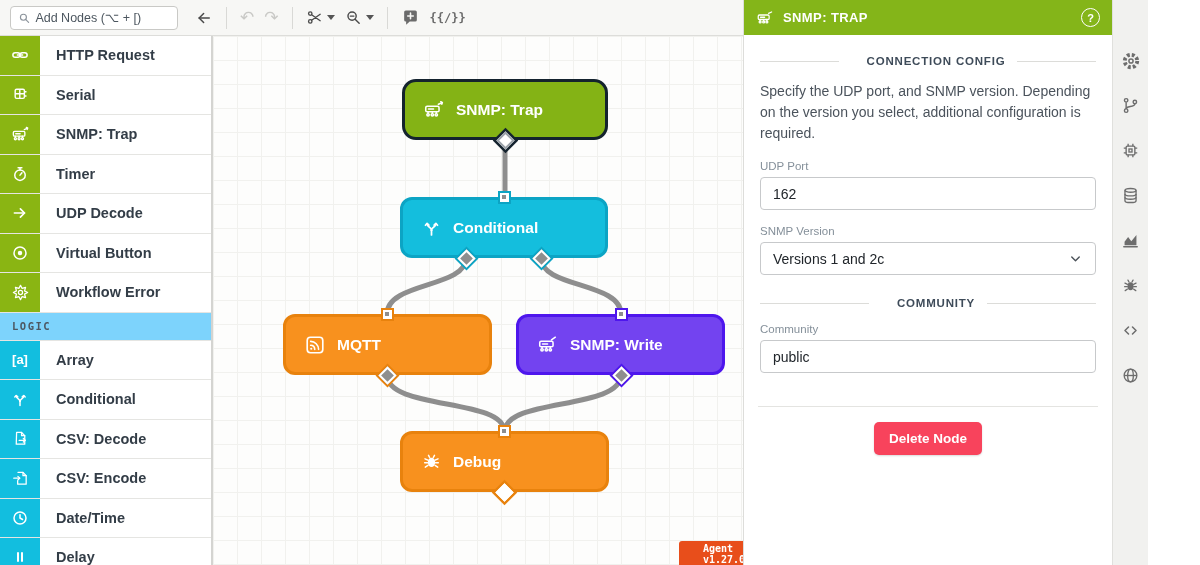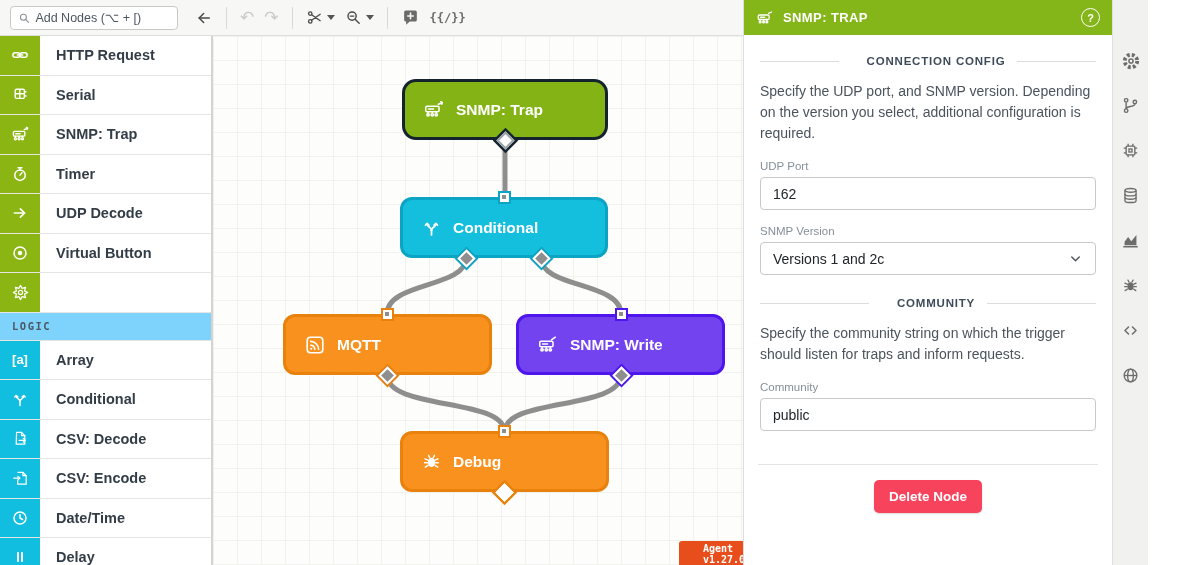--- a/index.html
+++ b/index.html
@@ -228,20 +228,21 @@
           <span class="side-label">Virtual Button</span>
         </div>
 
         <div class="side-item">
           <span class="side-icon trigger">
             <svg viewBox="0 0 24 24" width="19" height="19" fill="none" stroke="#fff" stroke-width="1.6" stroke-linejoin="round">
                 <polygon points="21,12 17.1,14.1 18.4,18.4 14.1,17.1 12,21 9.9,17.1 5.6,18.4 6.9,14.1 3,12 6.9,9.9 5.6,5.6 9.9,6.9 12,3 14.1,6.9 18.4,5.6 17.1,9.9"></polygon>
                 <circle cx="12" cy="12" r="2.6"></circle>
               </svg>
           </span>
+          <span class="side-label">Workflow Error</span>
         </div>
 
         <div class="side-head">LOGIC</div>
 
         <div class="side-item">
           <span class="side-icon logic">
               <span class="bracket-a">[a]</span>
             </span>
           <span class="side-label">Array</span>
         </div>
@@ -419,21 +420,20 @@
         <svg viewBox="0 0 24 24" width="15" height="15" fill="none" stroke="#4a5158" stroke-width="2.2" stroke-linecap="round" stroke-linejoin="round">
             <path d="M6 9.5l6 6 6-6"></path>
           </svg>
       </div>
 
       <div class="sec-head" style="margin-top:22px">
         <span class="line"></span>
         <span class="txt">COMMUNITY</span>
         <span class="line"></span>
       </div>
-      <p>Specify the community string on which the trigger should listen for traps and inform requests.</p>
 
       <div class="fld-label">Community</div>
       <input class="fld-input" type="text" value="public" style="">
 
       <div class="panel-divider"></div>
       <div class="delete-wrap">
         <button class="delete-btn">Delete Node</button>
       </div>
     </div>
   </div>

